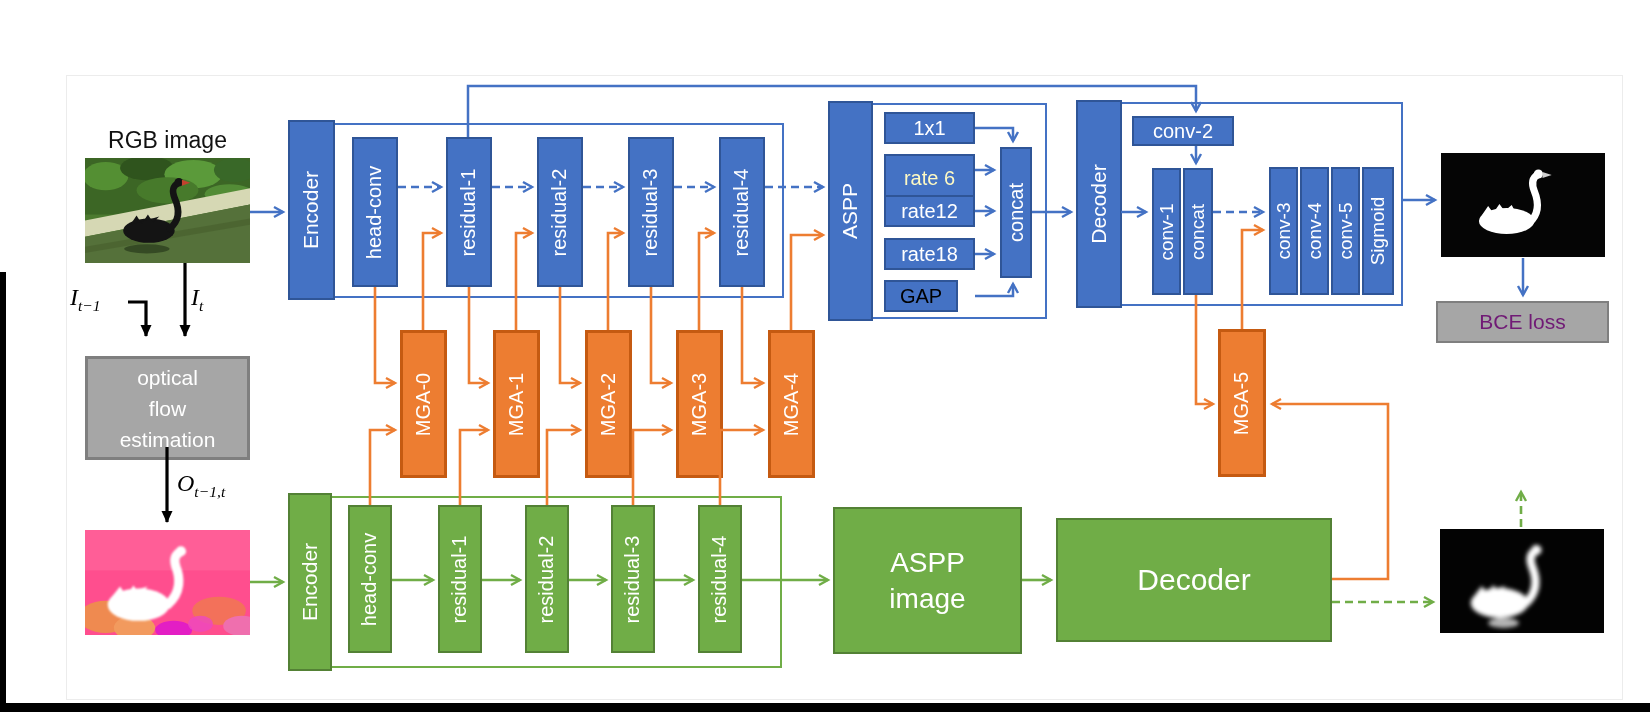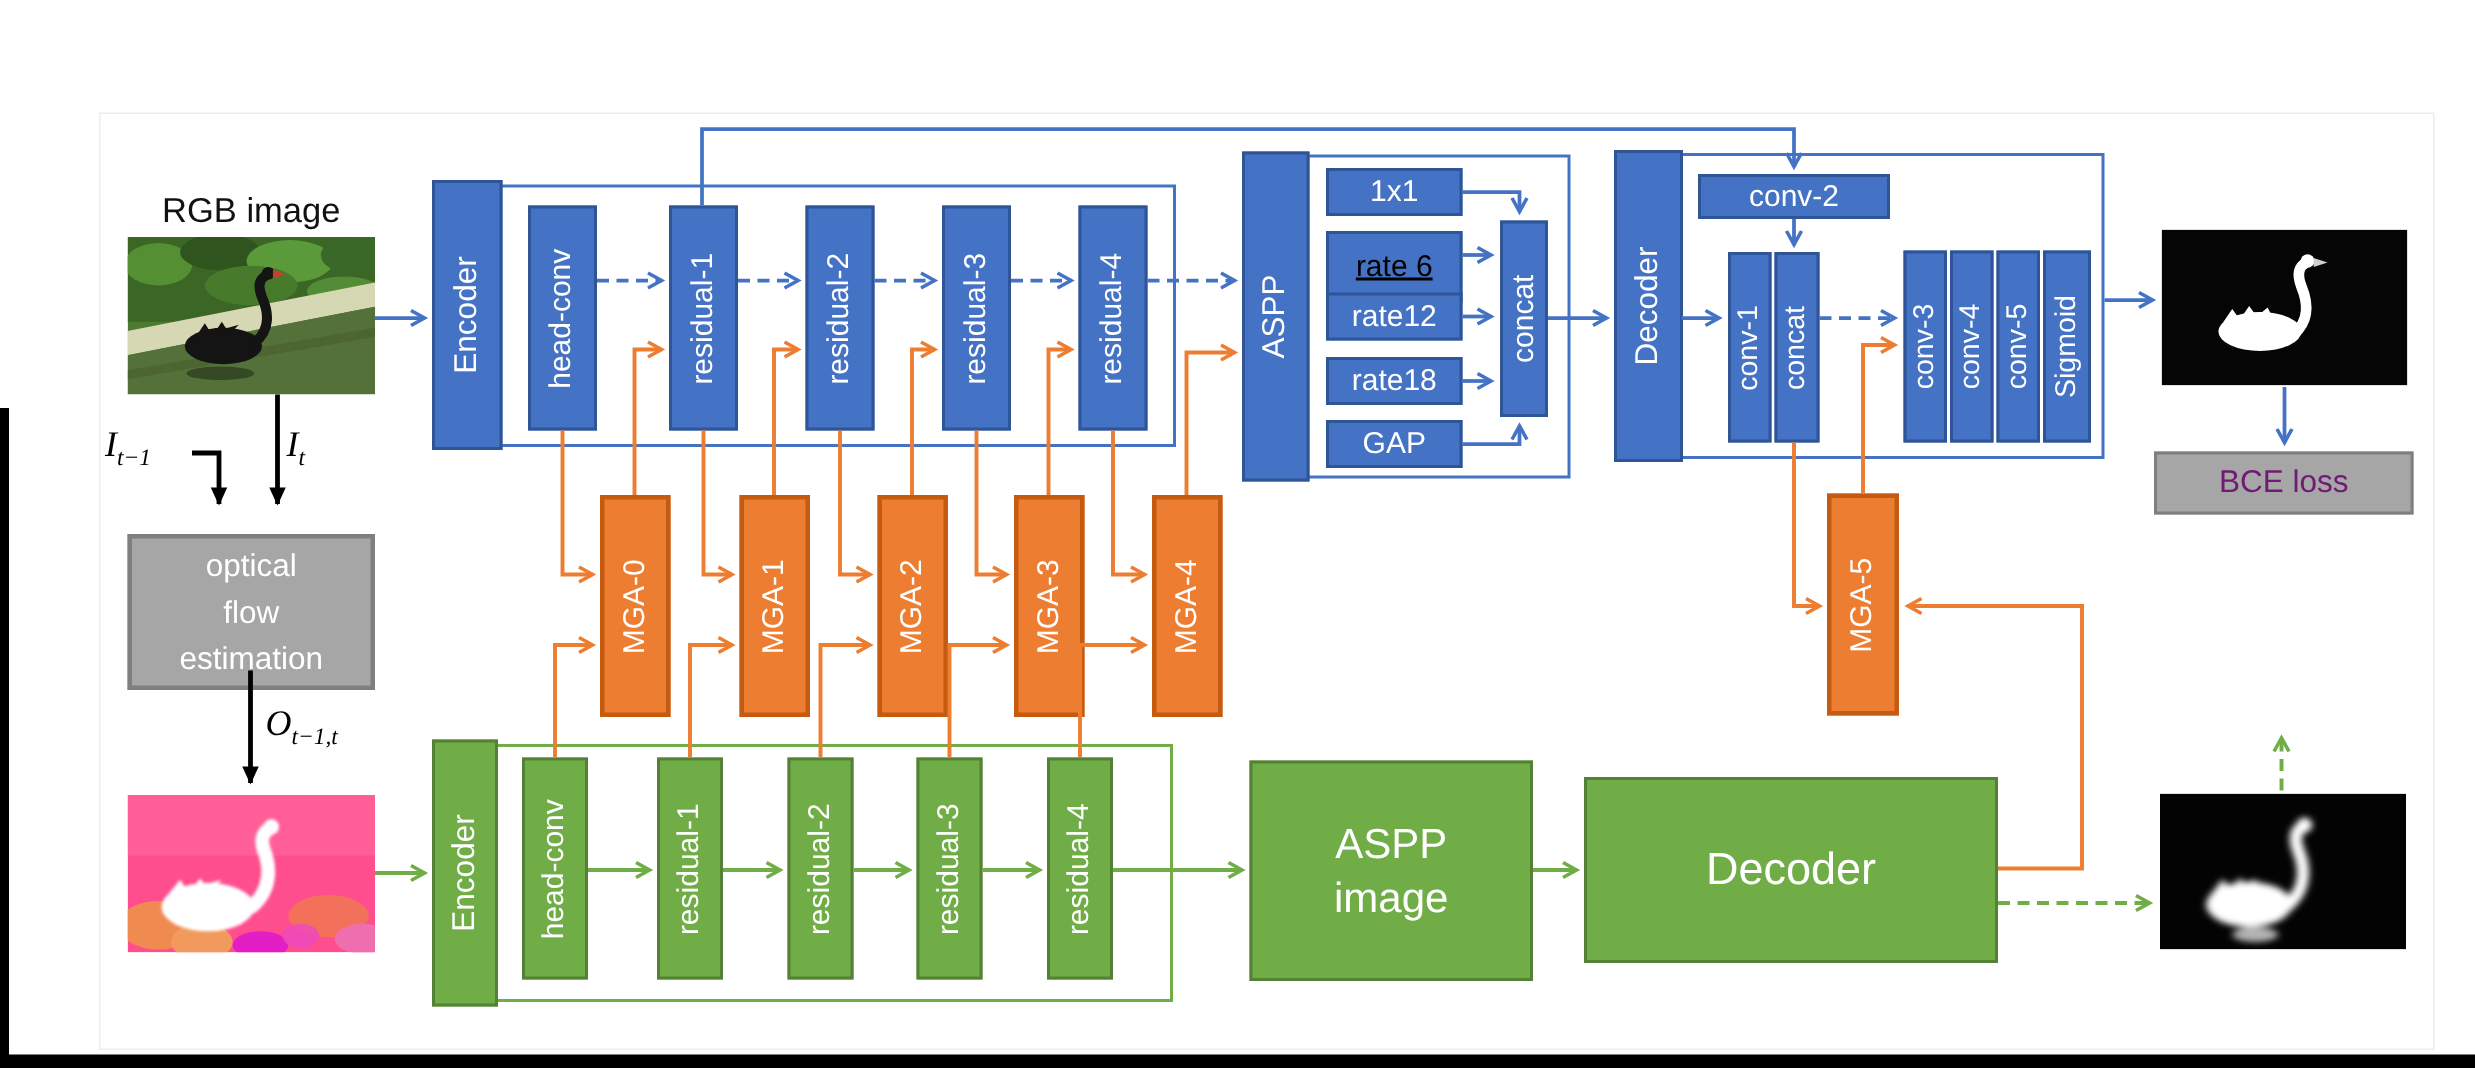--- a/index.html
+++ b/index.html
@@ -142,33 +142,33 @@
   </div>
   <div class="abs z3 bluebox cc" style="left:719px;top:137px;width:46px;height:150px;">
     <span class="vt" style="font-size:20px;">residual-4</span>
   </div>
 
   <div class="abs z2 outline-b" style="left:830px;top:103px;width:217px;height:216px;"></div>
   <div class="abs z3 bluebox cc" style="left:828px;top:101px;width:45px;height:220px;">
     <span class="vt" style="font-size:21px;">ASPP</span>
   </div>
   <div class="abs z3 bluebox cc wlabel" style="left:884px;top:112px;width:91px;height:32px;font-size:20px;color:#fff;">1x1</div>
-  <div class="abs z3 bluebox cc wlabel" style="left:884px;top:154px;width:91px;height:48px;font-size:20px;color:#000000;text-decoration:underline;">rate 6</div>
+  <div class="abs z3 bluebox cc wlabel" style="left:884px;top:154px;width:91px;height:48px;font-size:20px;color:#fef9c3;">rate 6</div>
   <div class="abs z3 bluebox cc wlabel" style="left:884px;top:195px;width:91px;height:32px;font-size:20px;color:#fff;">rate12</div>
   <div class="abs z3 bluebox cc wlabel" style="left:884px;top:238px;width:91px;height:32px;font-size:20px;color:#fff;">rate18</div>
-  <div class="abs z3 bluebox cc wlabel" style="left:884px;top:280px;width:91px;height:32px;font-size:20px;color:#ffffff;">GAP</div>
+  <div class="abs z3 bluebox cc wlabel" style="left:884px;top:280px;width:74px;height:32px;font-size:20px;color:#000000;">GAP</div>
   <div class="abs z3 bluebox cc" style="left:1000px;top:147px;width:32px;height:131px;">
     <span class="vt" style="font-size:20px;">concat</span>
   </div>
 
   <div class="abs z2 outline-b" style="left:1080px;top:102px;width:323px;height:204px;"></div>
   <div class="abs z3 bluebox cc" style="left:1076px;top:100px;width:46px;height:208px;">
     <span class="vt" style="font-size:21px;">Decoder</span>
   </div>
-  <div class="abs z3 bluebox cc wlabel" style="left:1132px;top:116px;width:128px;height:30px;font-size:20px;color:#fff;">conv-2</div>
+  <div class="abs z3 bluebox cc wlabel" style="left:1132px;top:116px;width:102px;height:30px;font-size:20px;color:#fff;">conv-2</div>
   <div class="abs z3 bluebox cc" style="left:1152px;top:168px;width:29px;height:127px;">
     <span class="vt" style="font-size:19px;">conv-1</span>
   </div>
   <div class="abs z3 bluebox cc" style="left:1183px;top:168px;width:30px;height:127px;">
     <span class="vt" style="font-size:19px;">concat</span>
   </div>
   <div class="abs z3 bluebox cc" style="left:1269px;top:167px;width:29px;height:128px;">
     <span class="vt" style="font-size:19px;">conv-3</span>
   </div>
   <div class="abs z3 bluebox cc" style="left:1300px;top:167px;width:29px;height:128px;">

